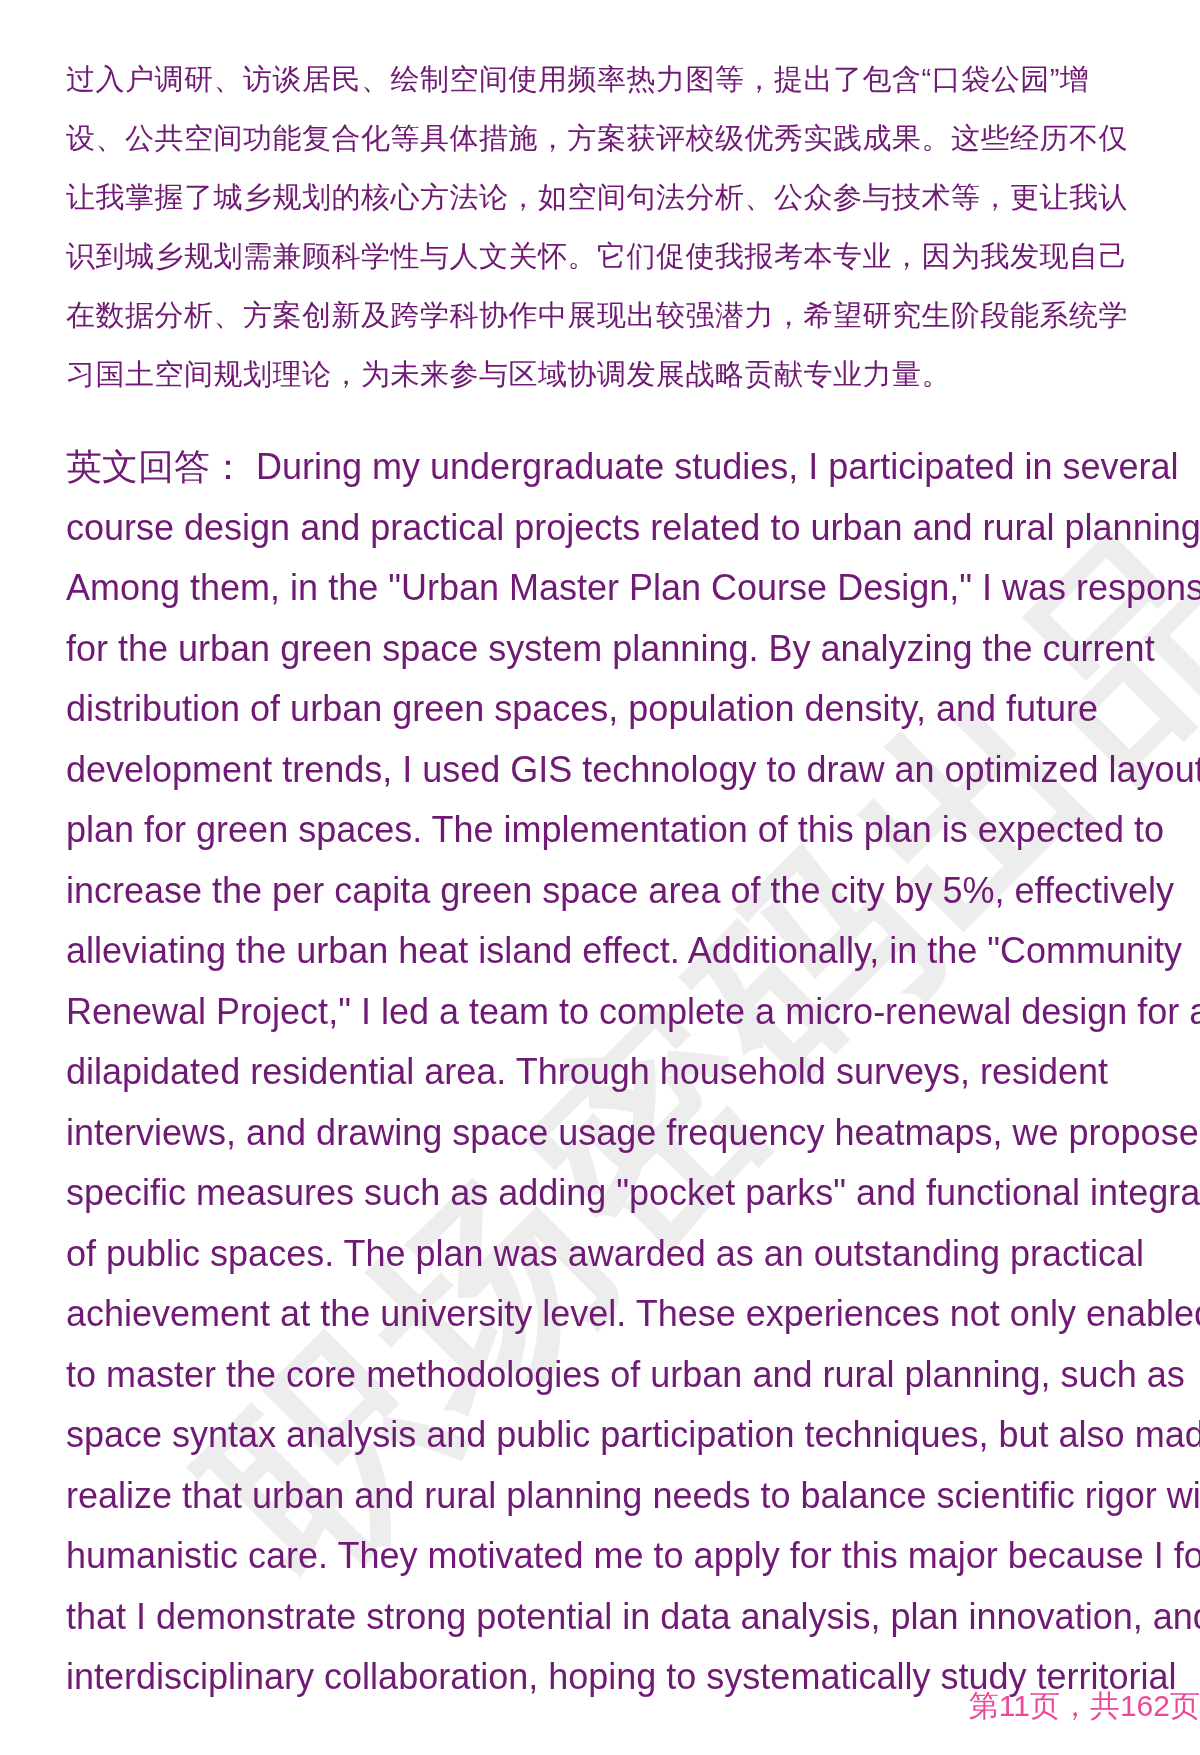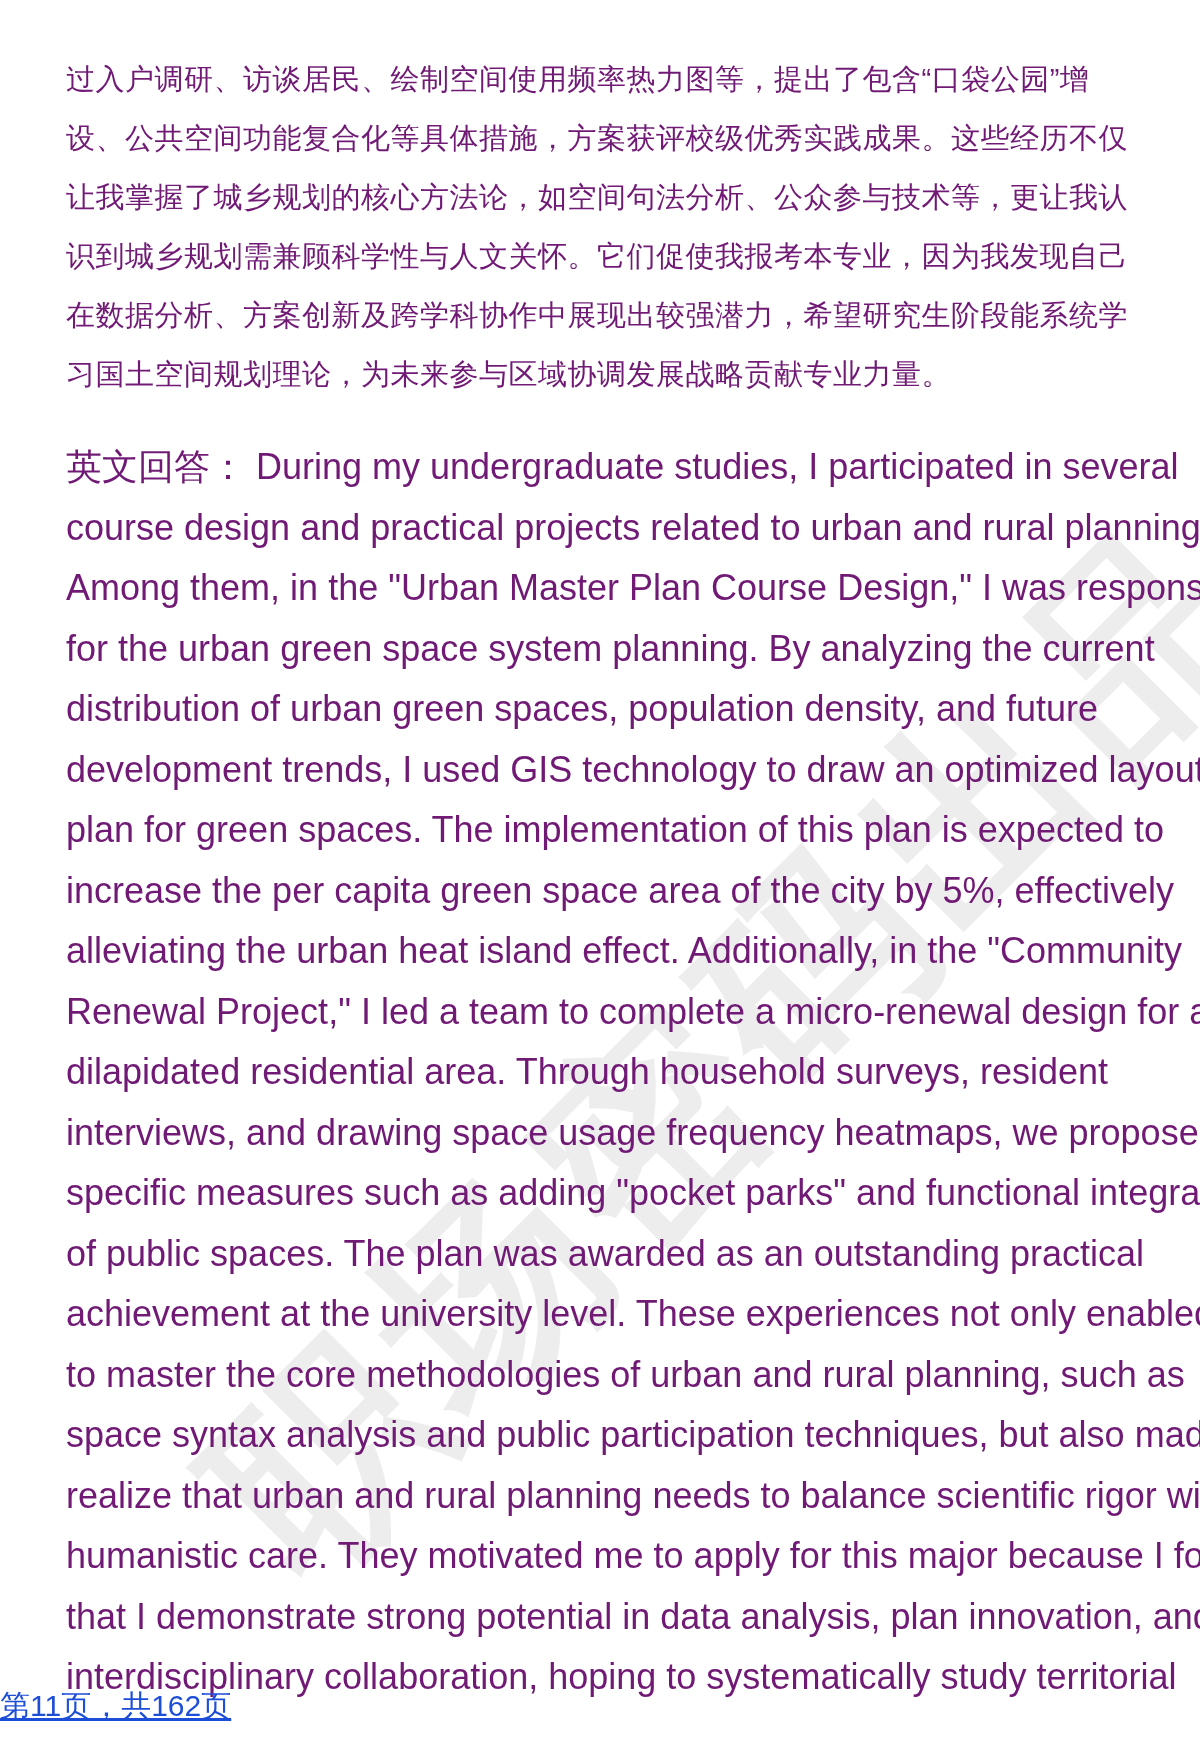--- a/index.html
+++ b/index.html
@@ -51,26 +51,25 @@
   .para-en {
     margin-top: 33px;
     font-size: 36px;
     line-height: 60.5px;
   }
   .footer {
     position: absolute;
     left: 0;
     top: 1684px;
     width: 100%;
-    text-align: left;
+    text-align: right;
     font-size: 30px;
     line-height: 44px;
-    color: #1d4ed8;
+    color: #ec4899;
     z-index: 1;
-    text-decoration: underline;
   }
 </style>
 </head>
 <body>
 
 <div class="page">
   <div class="watermark">职场密码出品</div>
 
   <div class="content">
     <p class="para para-cn">过入户调研、访谈居民、绘制空间使用频率热力图等，提出了包含“口袋公园”增

